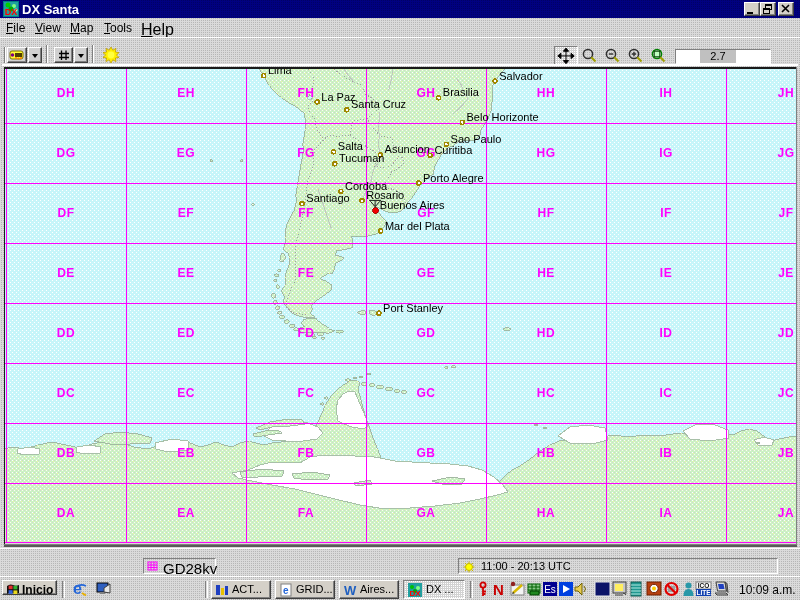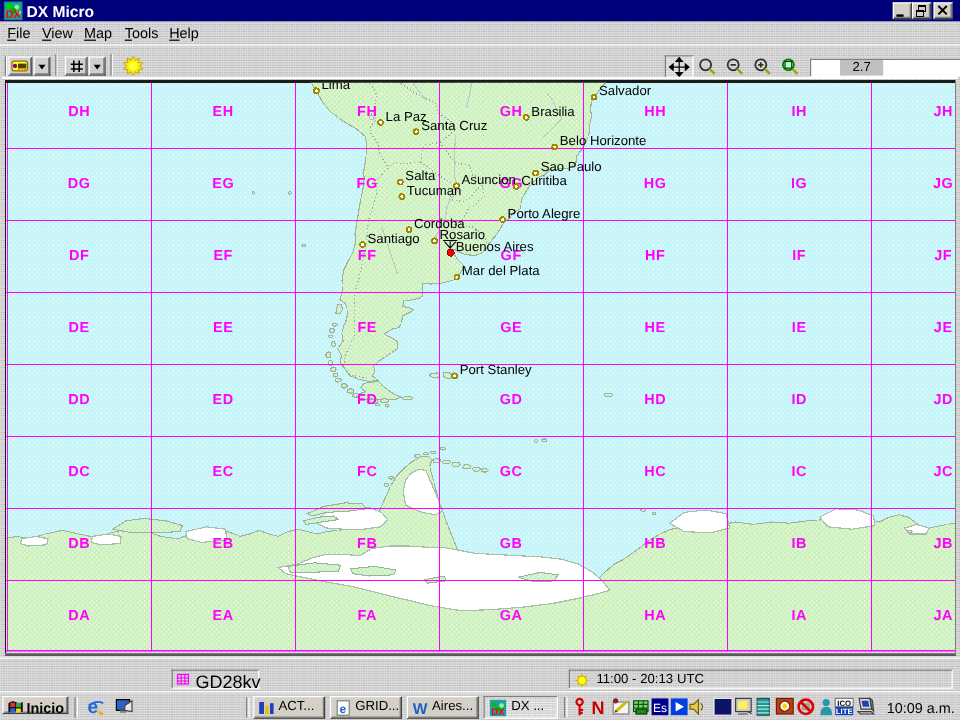--- a/index.html
+++ b/index.html
@@ -18,21 +18,21 @@
         <rect width="16" height="16" fill="#008080"></rect>
     <rect x="1" y="1" width="14" height="14" fill="#20a0a0"></rect>
     <circle cx="5" cy="4" r="2.5" fill="#00d000"></circle>
         <circle cx="11" cy="5" r="2" fill="#80ff80"></circle>
     <circle cx="8" cy="8" r="2.5" fill="#00b000"></circle>
         <circle cx="13" cy="9" r="1.5" fill="#c0ffc0"></circle>
     <circle cx="3" cy="9" r="1.5" fill="#40c040"></circle>
     <text x="8" y="14" font-size="9" font-weight="bold" fill="#ff0000" text-anchor="middle">DX</text>
       </svg>
   </div>
-  <div class="abs" style="left:22px;top:2px;color:#fff;font-size:13px;font-weight:bold;">DX Micro</div>
+  <div class="abs" style="left:22px;top:2px;color:#fff;font-size:13px;font-weight:bold;">DX Santa</div>
   <div class="winbtn" style="left:744px;top:2px"><svg width="14" height="12">
         <rect x="2" y="9" width="6" height="2" fill="#000"></rect>
       </svg></div>
   <div class="winbtn" style="left:760px;top:2px"><svg width="14" height="12" shape-rendering="crispEdges">
         <g fill="none" stroke="#000" stroke-width="1">
           <rect x="4.5" y="1.5" width="6" height="5"></rect>
           <line x1="4.5" y1="2.5" x2="10.5" y2="2.5"></line>
         </g>
         <rect x="2" y="5" width="7" height="6" fill="#d4d0c8"></rect>
         <g fill="none" stroke="#000" stroke-width="1">
@@ -43,21 +43,21 @@
   <div class="winbtn" style="left:778px;top:2px"><svg width="14" height="12">
         <path d="M3,2 L10,9 M10,2 L3,9" stroke="#000" stroke-width="1.6"></path>
       </svg></div>
 </div>
 
 <div class="abs dith" style="left:0;top:18px;width:800px;height:19px;">
   <span class="abs" style="left:6px;top:3px;font-size:12px"><u>F</u>ile</span>
   <span class="abs" style="left:35px;top:3px;font-size:12px"><u>V</u>iew</span>
   <span class="abs" style="left:70px;top:3px;font-size:12px"><u>M</u>ap</span>
   <span class="abs" style="left:104px;top:3px;font-size:12px"><u>T</u>ools</span>
-  <span class="abs" style="left:141px;top:3px;font-size:12px"><u>H</u>elp</span>
+  <span class="abs" style="left:141px;top:3px;font-size:16px"><u>H</u>elp</span>
 </div>
 
 <div class="abs dith" style="left:0;top:37px;width:800px;height:27px;border-top:1px solid #fff">
   <div class="abs" style="left:4px;top:9px;width:2px;height:16px;border-left:1px solid #808080;border-right:1px solid #fff"></div>
   <div class="abs raised" style="left:7px;top:9px;width:20px;height:16px;background:#d0d0d0">
     <svg width="18" height="14">
         <g>
     <rect x="2" y="3" width="13" height="8" rx="2" fill="#ffff30" stroke="#807000"></rect>
     <circle cx="4.5" cy="7" r="1.8" fill="#800080"></circle>
     <rect x="7" y="5" width="7" height="4" fill="#504000"></rect>
@@ -117,21 +117,21 @@
         <path d="M7.8,8 h4.4 M10,5.8 v4.4" stroke="#303030" stroke-width="1.4"></path>
       </svg>
   </div>
   <div class="abs" style="left:647px;top:8px;width:23px;height:19px">
     <svg width="23" height="19">
         <circle cx="10" cy="8" r="4.6" fill="none" stroke="#008000" stroke-width="1.5"></circle>
         <rect x="7.2" y="5.2" width="5.6" height="5.6" fill="#c0ffc0" stroke="#004000" stroke-width="1"></rect>
         <path d="M13.3,11.3 l4.2,4.2" stroke="#a0a000" stroke-width="2"></path>
       </svg>
   </div>
-  <div class="abs sunk" style="left:675px;top:11px;width:126px;height:15px;background:#fff">
+  <div class="abs sunk" style="left:675px;top:11px;width:96px;height:15px;background:#fff">
     <div class="abs" style="left:24px;top:0px;width:36px;height:13px;background:#c0c0c0;text-align:center;font-size:11px">2.7</div>
   </div>
 </div>
 
 <svg style="position:absolute;left:0;top:64px" width="800" height="486" viewBox="0 64 800 486" shape-rendering="crispEdges">
 <defs>
 <pattern id="oc" width="4" height="4" patternUnits="userSpaceOnUse">
 <rect width="4" height="4" fill="#c6f5f9"></rect>
         <rect width="1" height="1" fill="#ffffff"></rect>
         <rect x="2" y="2" width="1" height="1" fill="#ffffff"></rect>
@@ -356,21 +356,21 @@
 <div class="abs dith" style="left:0;top:548px;width:800px;height:28px;border-top:1px solid #fff">
   <div class="abs sunk" style="left:143px;top:9px;width:73px;height:16px;font-size:15px">
     <svg class="abs" style="left:3px;top:2px" width="12" height="11">
         <g stroke="#ff00ff" fill="none">
           <rect x="1" y="1" width="9" height="8"></rect>
           <path d="M4,1 v8 M7,1 v8 M1,4 h9 M1,6.5 h9"></path>
         </g>
       </svg>
     <span class="abs" style="left:19px;top:1px">GD28kv</span>
   </div>
-  <div class="abs sunk" style="left:474px;top:9px;width:320px;height:16px;font-size:11px">
+  <div class="abs sunk" style="left:458px;top:9px;width:320px;height:16px;font-size:11px">
     <svg class="abs" style="left:4px;top:2px" width="12" height="12">
         <circle cx="6" cy="6" r="3.5" fill="#ffff00" stroke="#c8b800"></circle>
         <g stroke="#c8b800">
           <path d="M6,0.5 v2 M6,9.5 v2 M0.5,6 h2 M9.5,6 h2 M2,2 l1.5,1.5 M8.5,8.5 L10,10 M10,2 L8.5,3.5 M3.5,8.5 L2,10"></path>
         </g>
       </svg>
     <span class="abs" style="left:22px;top:1px">11:00 - 20:13 UTC</span>
   </div>
 </div>
 

